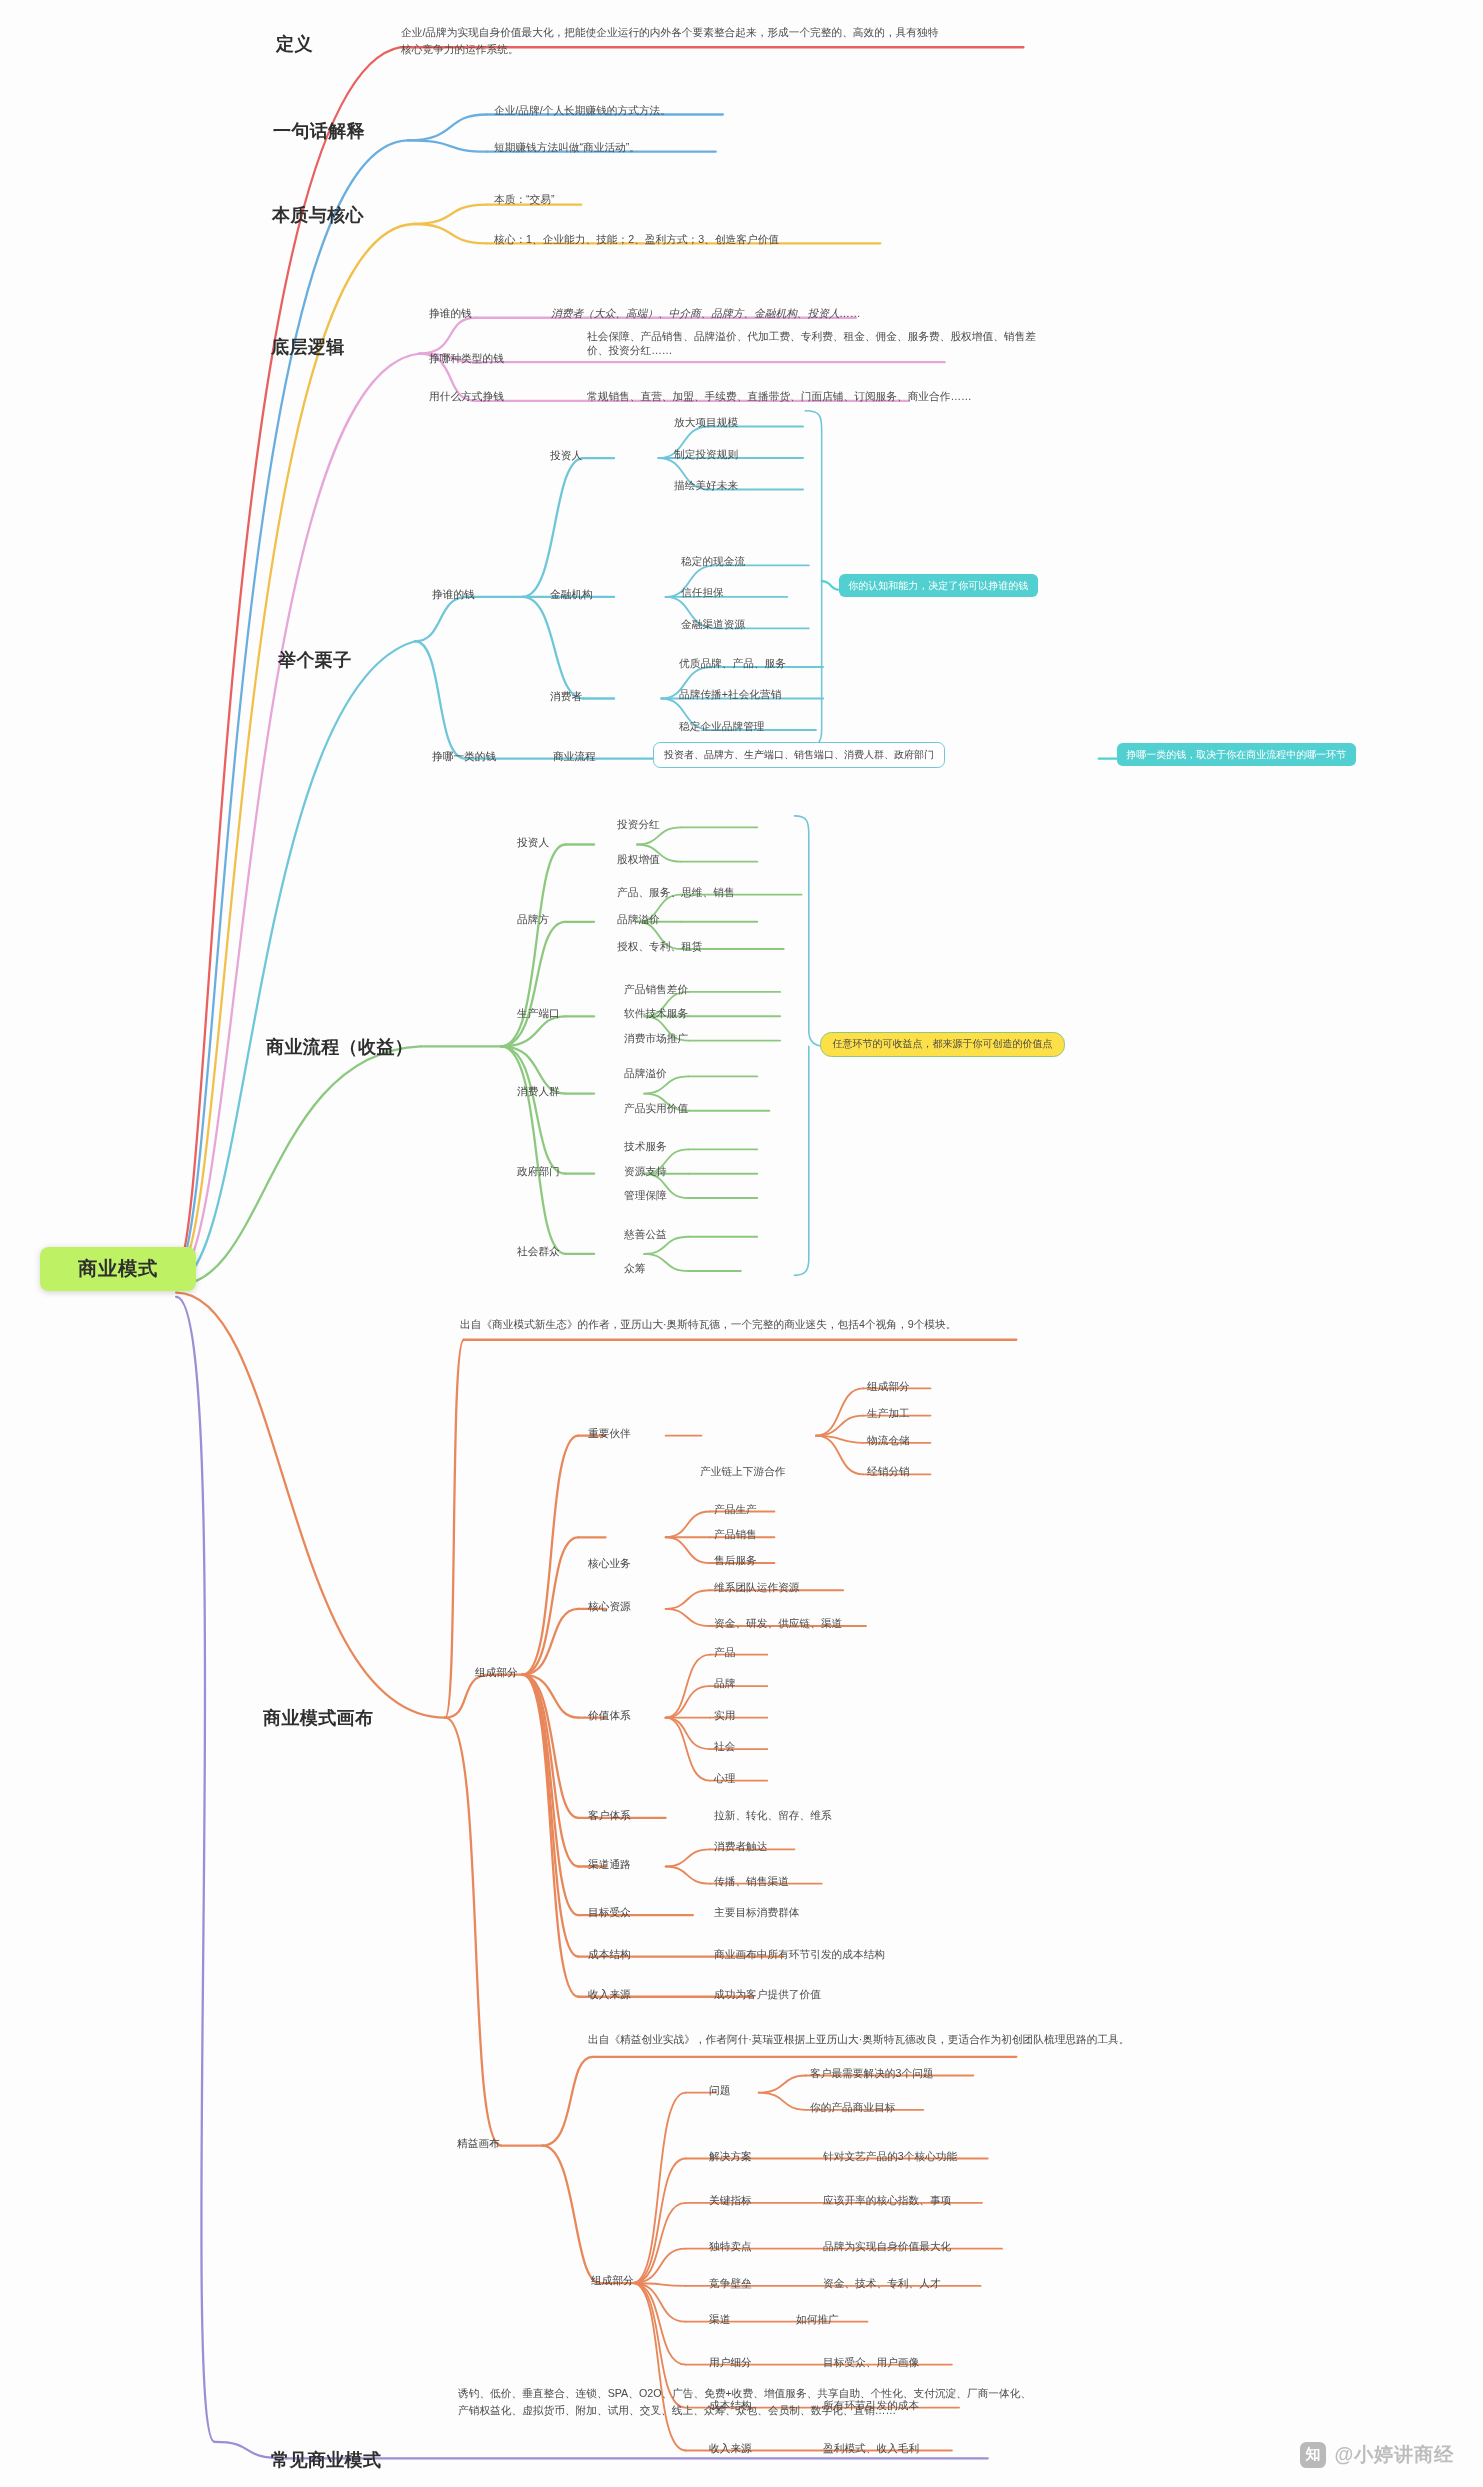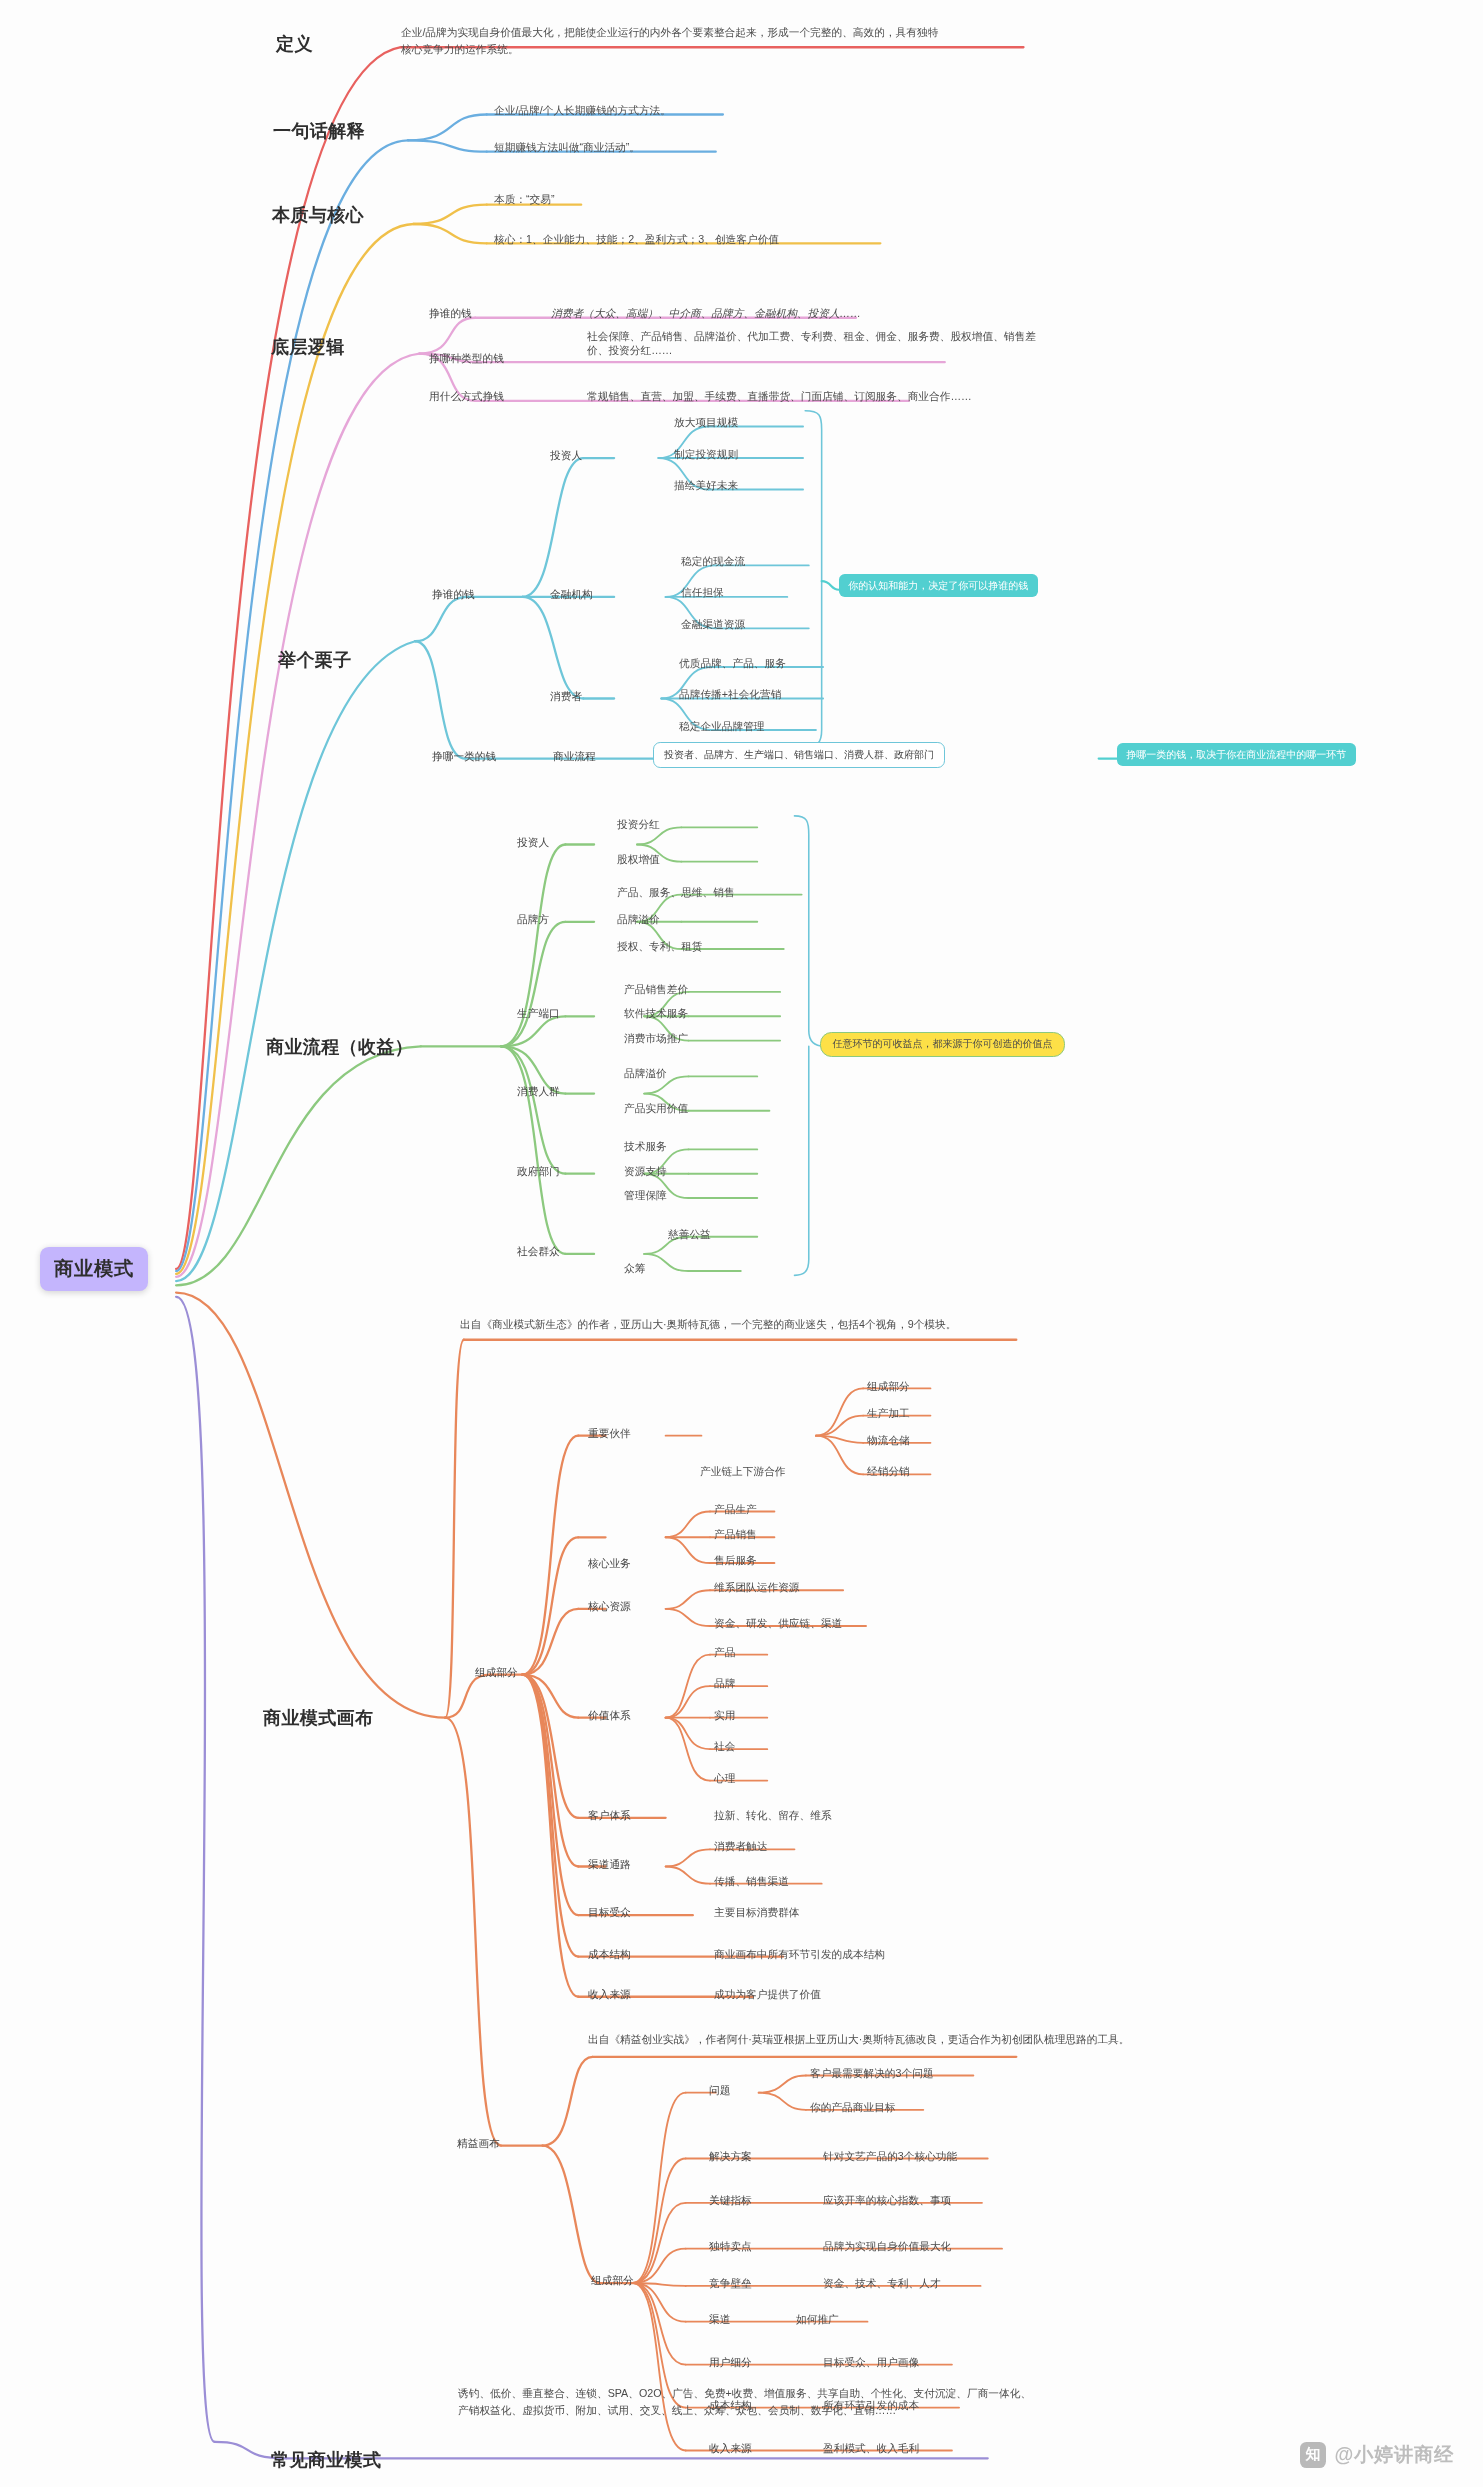--- a/index.html
+++ b/index.html
@@ -6,22 +6,22 @@
   html,body{margin:0;padding:0;background:#fdfdfd;}
   body{font-family:"Liberation Sans","DejaVu Sans",sans-serif;color:#3a3a3a;}
   #canvas{position:relative;width:1483px;height:2487px;background:#fdfdfd;overflow:hidden;}
   #wires{position:absolute;left:0;top:0;width:1483px;height:2487px;pointer-events:none;}
 
   .node{position:absolute;white-space:nowrap;line-height:1.35;}
   .node.wrap{white-space:normal;}
 
   
   .root{
-    left:40px;top:1247px;width:108px;height:44px;
-    background:#c4b5fd;border-radius:8.6px;
+    left:40px;top:1247px;width:156px;height:44px;
+    background:#bef264;border-radius:8.6px;
     box-shadow:0 1.4px 6.4px rgba(0,0,0,.16);
     display:flex;align-items:center;justify-content:center;
     font-size:19.3px;font-weight:bold;color:#2e2e2e;letter-spacing:0.7px;
   }
 
   
   .l1{font-size:18px;font-weight:bold;color:#2f2f2f;letter-spacing:0.4px;}
 
   
   .l2{font-size:10.7px;color:#434343;}
@@ -367,21 +367,21 @@
   <div class="node l3" style="left:517px;top:1084px;">消费人群</div>
   <div class="node leaf" style="left:624px;top:1066px;">品牌溢价</div>
   <div class="node leaf" style="left:624px;top:1101px;">产品实用价值</div>
 
   <div class="node l3" style="left:517px;top:1164px;">政府部门</div>
   <div class="node leaf" style="left:624px;top:1139px;">技术服务</div>
   <div class="node leaf" style="left:624px;top:1164px;">资源支持</div>
   <div class="node leaf" style="left:624px;top:1188px;">管理保障</div>
 
   <div class="node l3" style="left:517px;top:1244px;">社会群众</div>
-  <div class="node leaf" style="left:624px;top:1227px;margin-left:44px;">慈善公益</div>
+  <div class="node leaf" style="left:624px;top:1227px;">慈善公益</div>
   <div class="node leaf" style="left:624px;top:1261px;">众筹</div>
 
   <div class="pill-outline" style="left:820px;top:1032px;">任意环节的可收益点，都来源于你可创造的价值点</div>
 
   <div class="node l1" style="left:263px;top:1706px;">
     <span>商业模式画布</span>
   </div>
   <div class="node wrap para" style="left:460px;top:1316px;width:565px;">出自《商业模式新生态》的作者，亚历山大·奥斯特瓦德，一个完整的商业迷失，包括4个视角，9个模块。</div>
 
   <div class="node l2" style="left:475px;top:1665px;">组成部分</div>

